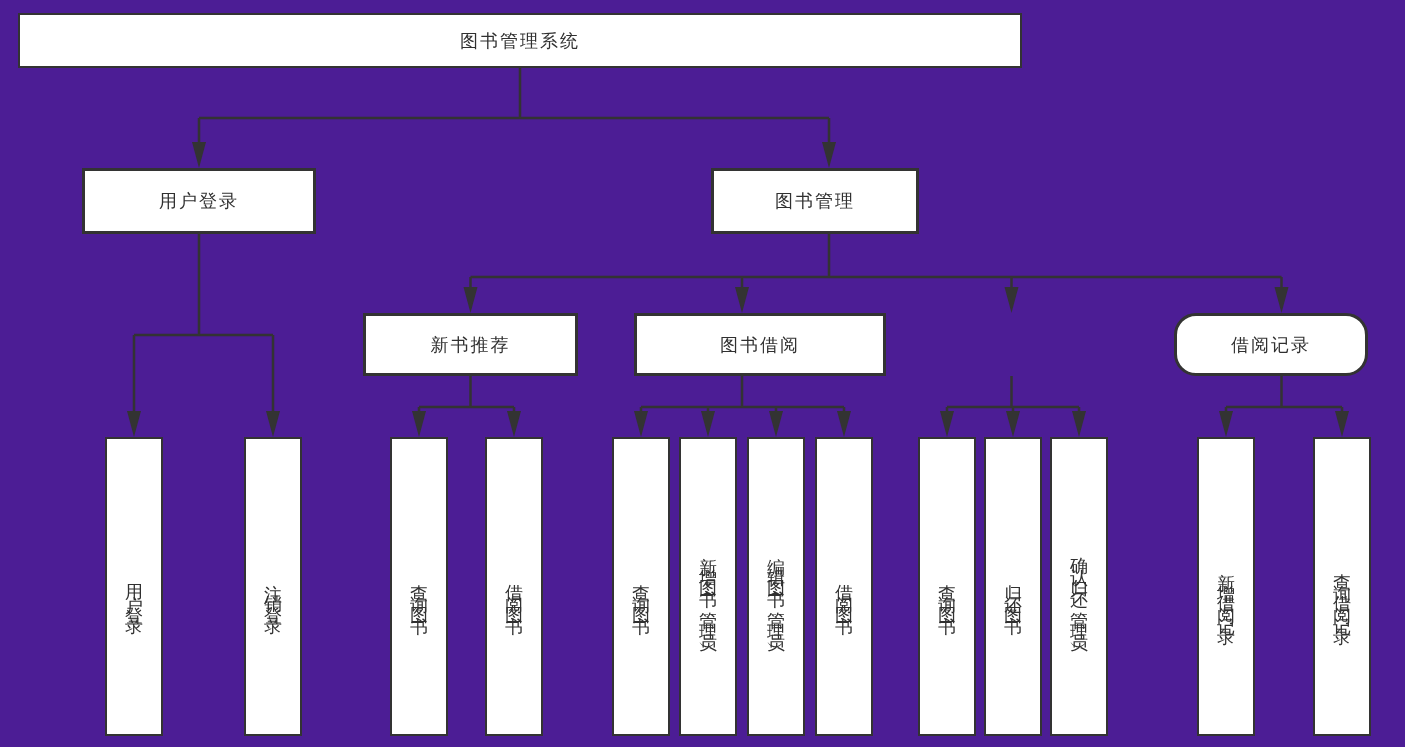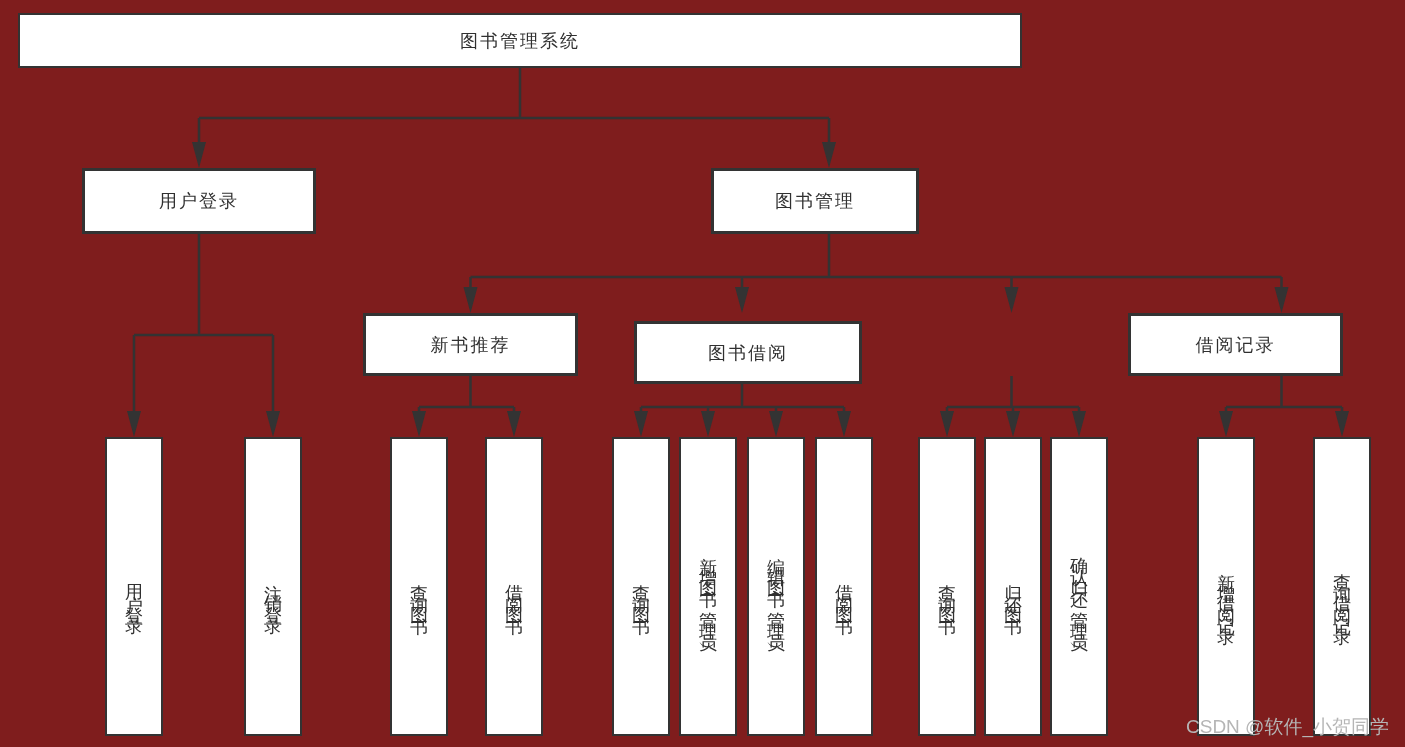--- a/index.html
+++ b/index.html
@@ -4,21 +4,21 @@
 <style>
   html, body {
     margin: 0;
     padding: 0;
     background: #ffffff;
   }
   #stage {
     position: relative;
     width: 1405px;
     height: 747px;
-    background: #7f1d1d;
+    background: #4c1d95;
     font-family: "Liberation Sans", sans-serif;
     color: #303030;
     overflow: hidden;
   }
   #connector-svg {
     position: absolute;
     left: 0;
     top: 0;
     z-index: 0;
   }
@@ -72,23 +72,23 @@
     top: 714px;
     font-size: 19px;
     color: #b5b5b5;
     z-index: 3;
     white-space: nowrap;
   }
   
   #n-user-login   { left: 82px;  width: 234px; }
   #n-book-mgmt    { left: 711px; width: 208px; }
   #n-new-book     { left: 363px; width: 215px; }
-  #n-book-borrow  { left: 634px; width: 228px; margin-top: 8px; }
+  #n-book-borrow  { left: 634px; width: 252px; }
   #n-cur-borrow   { left: 903px; width: 217px; }
-  #n-borrow-rec   { left: 1128px; width: 215px; }
+  #n-borrow-rec   { left: 1174px; width: 194px; border-radius: 22px; }
   #lf-a1 { left: 105px; }
   #lf-a2 { left: 244px; }
   #lf-b1 { left: 390px; }
   #lf-b2 { left: 485px; }
   #lf-c1 { left: 612px; }
   #lf-c2 { left: 679px; }
   #lf-c3 { left: 747px; }
   #lf-c4 { left: 815px; }
   #lf-d1 { left: 918px; }
   #lf-d2 { left: 984px; }
@@ -203,15 +203,14 @@
     <span class="vtext">确认归还（管理员）</span>
   </div>
 
   <div class="leaf" id="lf-e1">
     <span class="vtext">新增借阅记录</span>
   </div>
   <div class="leaf" id="lf-e2">
     <span class="vtext">查询借阅记录</span>
   </div>
 
-  <div id="watermark">CSDN @软件_小贺同学</div>
 
 </div>
 
 </body></html>

